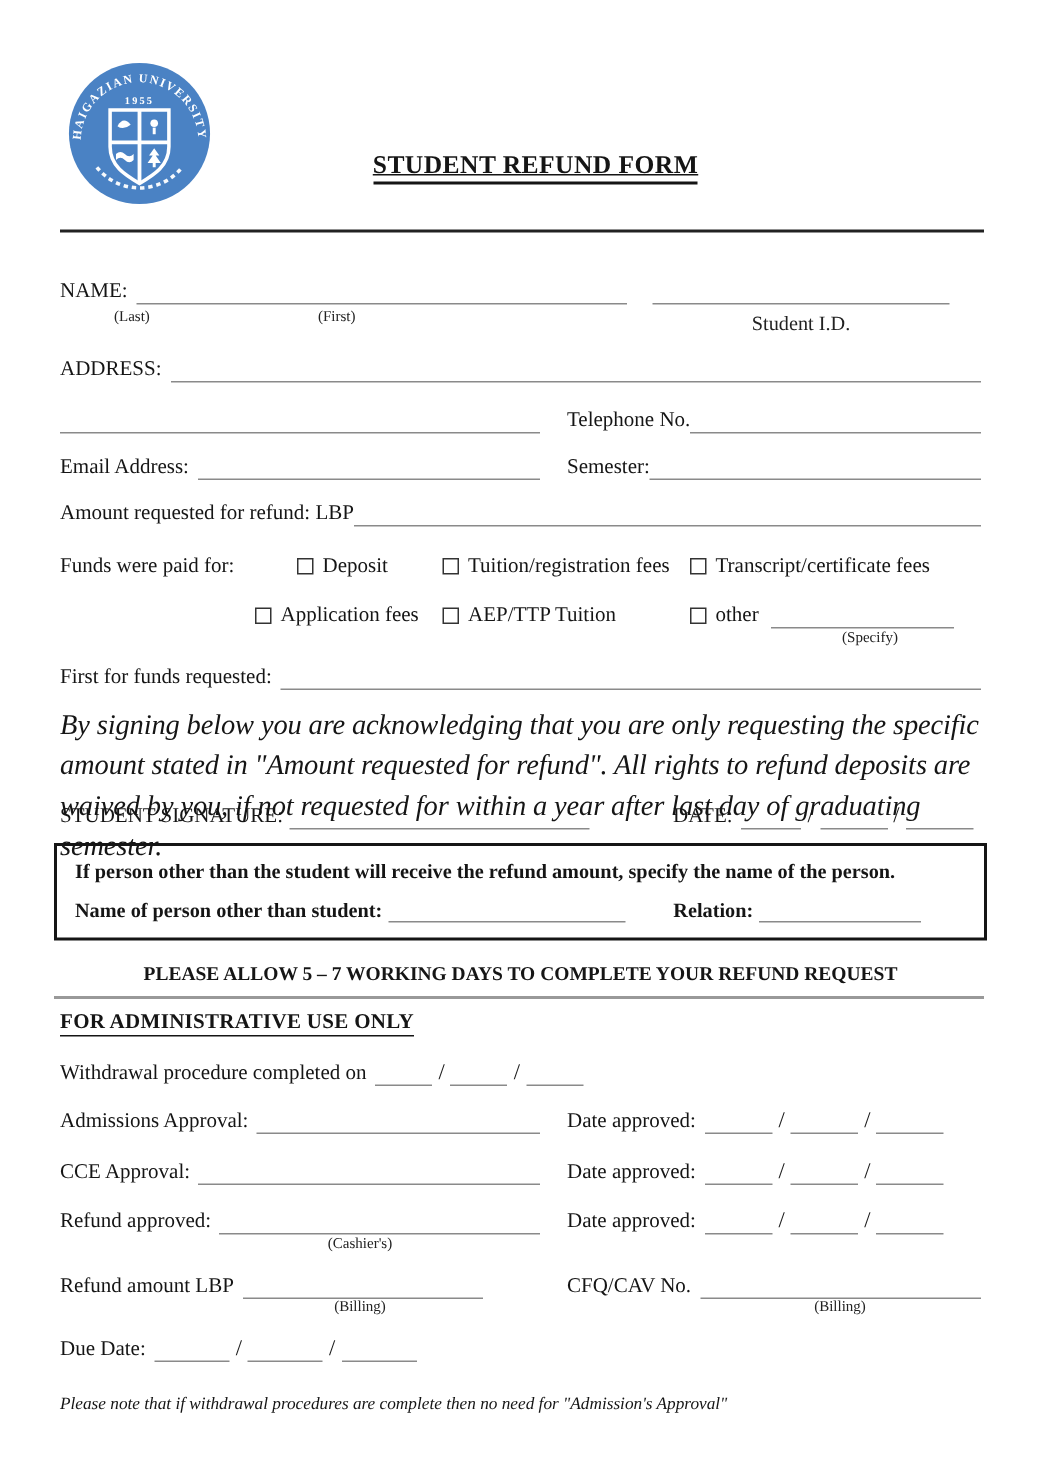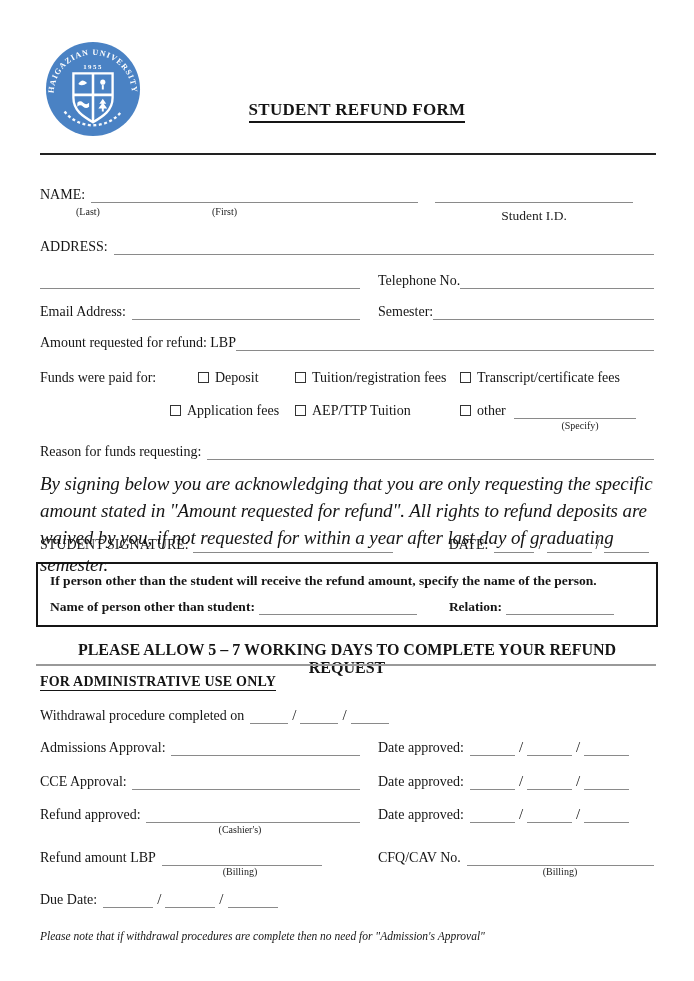--- a/index.html
+++ b/index.html
@@ -33,40 +33,40 @@
   .cbitem{position:absolute;bottom:0;display:flex;align-items:center;height:17px;line-height:17px;}
   .cb{
     width:9px;height:9px;border:1.2px solid #333;background:#fff;
     display:inline-block;margin-right:6px;flex:0 0 auto;
   }
   .lgroup{flex:0 0 320px;display:flex;align-items:flex-end;margin-right:18px;}
   .rgroup{flex:1 1 auto;display:flex;align-items:flex-end;}
   .title-wrap{position:absolute;left:0;right:0;top:100px;text-align:center;padding-left:20px;}
   .title{
     display:inline-block;font-weight:bold;font-size:17px;letter-spacing:.3px;
-    border-bottom:2px solid #151515;padding-bottom:1px;
+    border-bottom:2px solid #151515;padding-bottom:1px;text-decoration:underline;
   }
   .hr-main{position:absolute;left:40px;right:38px;top:153px;border-top:2px solid #222;}
   .hr-gray{position:absolute;left:36px;right:38px;top:664px;border-top:2px solid #999;}
   .logo{position:absolute;left:44px;top:40px;width:98px;height:98px;}
   .disclaimer{
     position:absolute;left:40px;right:38px;top:471px;
     font-style:italic;font-size:19px;line-height:1.42;letter-spacing:-0.1px;
   }
   .tp-box{
     position:absolute;left:36px;right:36px;top:562px;
     border:2px solid #151515;
     padding:8px 12px 10px 12px;
     font-weight:bold;font-size:13.5px;
   }
   .tp-head{line-height:17px;white-space:nowrap;}
   .tp-row{display:flex;align-items:flex-end;margin-top:9px;height:17px;line-height:17px;white-space:nowrap;}
   .notice{
     position:absolute;left:40px;right:40px;top:641px;
-    text-align:center;font-weight:bold;font-size:16px;
+    text-align:center;font-weight:bold;font-size:13px;
   }
   .admin-head-wrap{position:absolute;left:40px;top:674px;}
   .admin-head{
     display:inline-block;font-weight:bold;font-size:14px;letter-spacing:.2px;
     border-bottom:1.5px solid #151515;padding-bottom:0px;
   }
   .footnote{
     position:absolute;left:40px;right:40px;top:930px;
     font-style:italic;font-size:11.5px;
   }
@@ -175,21 +175,21 @@
       <span class="cb"></span>
       <span style="margin-right:8px;">other</span>
       <span class="fill" style="width:122px;align-self:flex-end;"></span>
     </span>
   </div>
   <div class="hintrow" style="top:420px;">
     <span class="hint center" style="left:460px;width:160px;">(Specify)</span>
   </div>
 
   <div class="row" style="top:443px;">
-    <span class="lbl" style="margin-right:6px;">Reason for funds requesting:</span>
+    <span class="lbl" style="margin-right:6px;">First for funds requested:</span>
     <span class="fill grow"></span>
   </div>
 
   <div class="disclaimer">By signing below you are acknowledging that you are only requesting the specific amount stated in "Amount requested for refund". All rights to refund deposits are waived by you, if not requested for within a year after last day of graduating semester.</div>
 
   <div class="row" style="top:536px;">
     <span class="lbl" style="margin-right:4px;">STUDENT SIGNATURE:</span>
     <span class="fill" style="width:200px;"></span>
     <span style="flex:0 0 56px;"></span>
     <span class="lbl" style="margin-right:6px;">DATE:</span>

